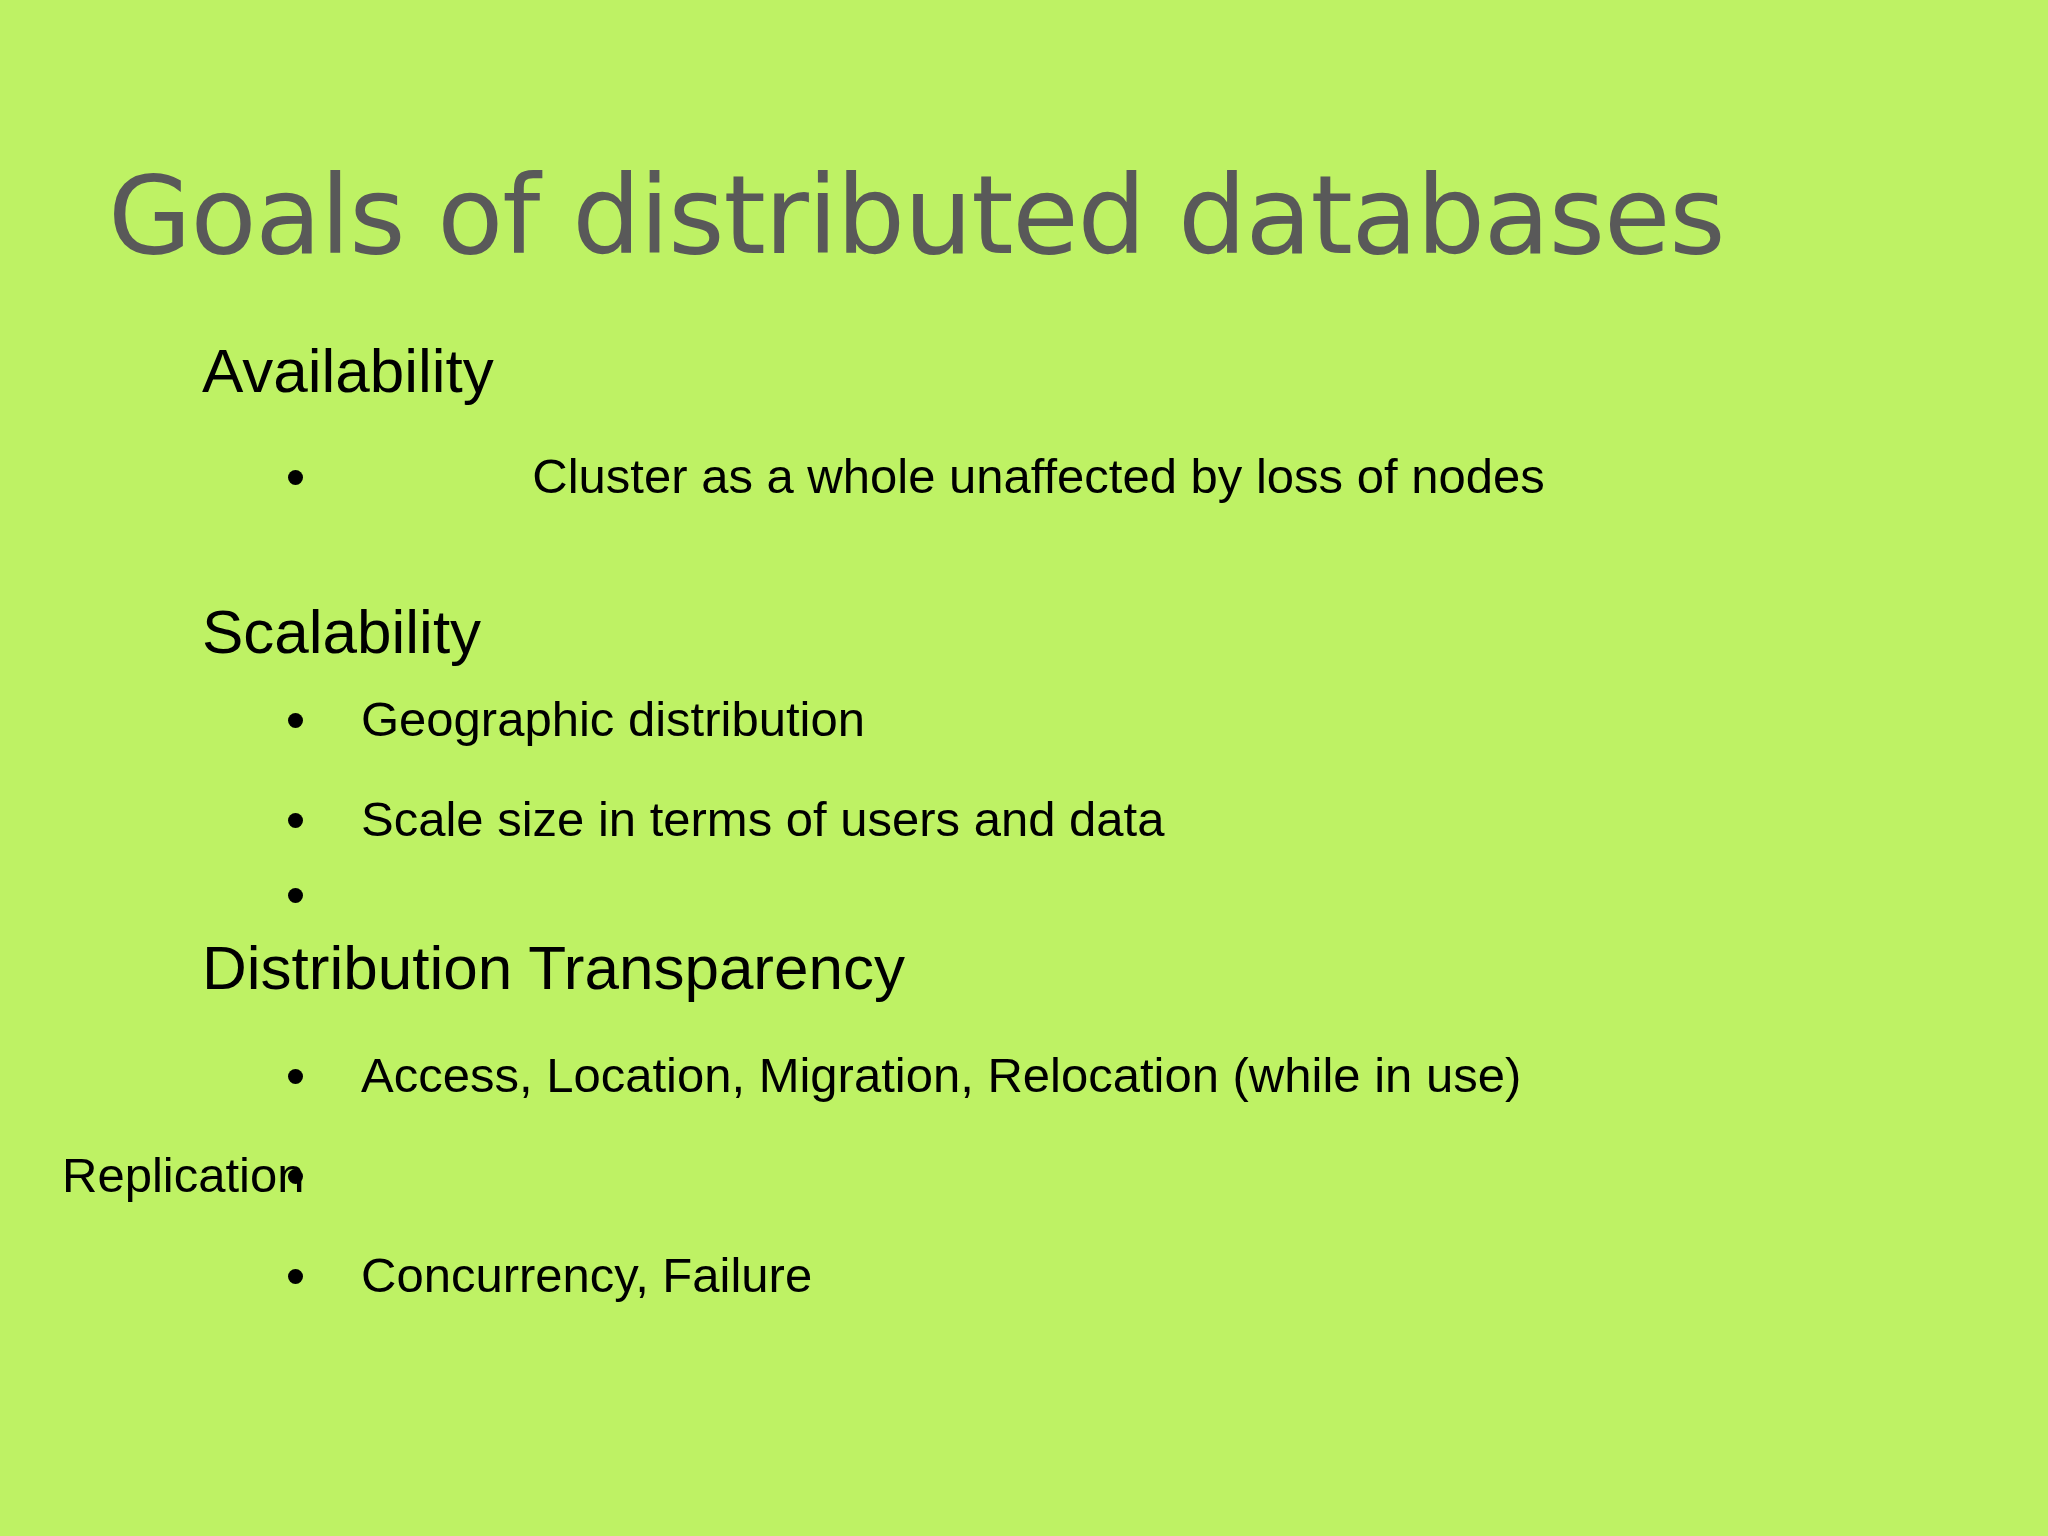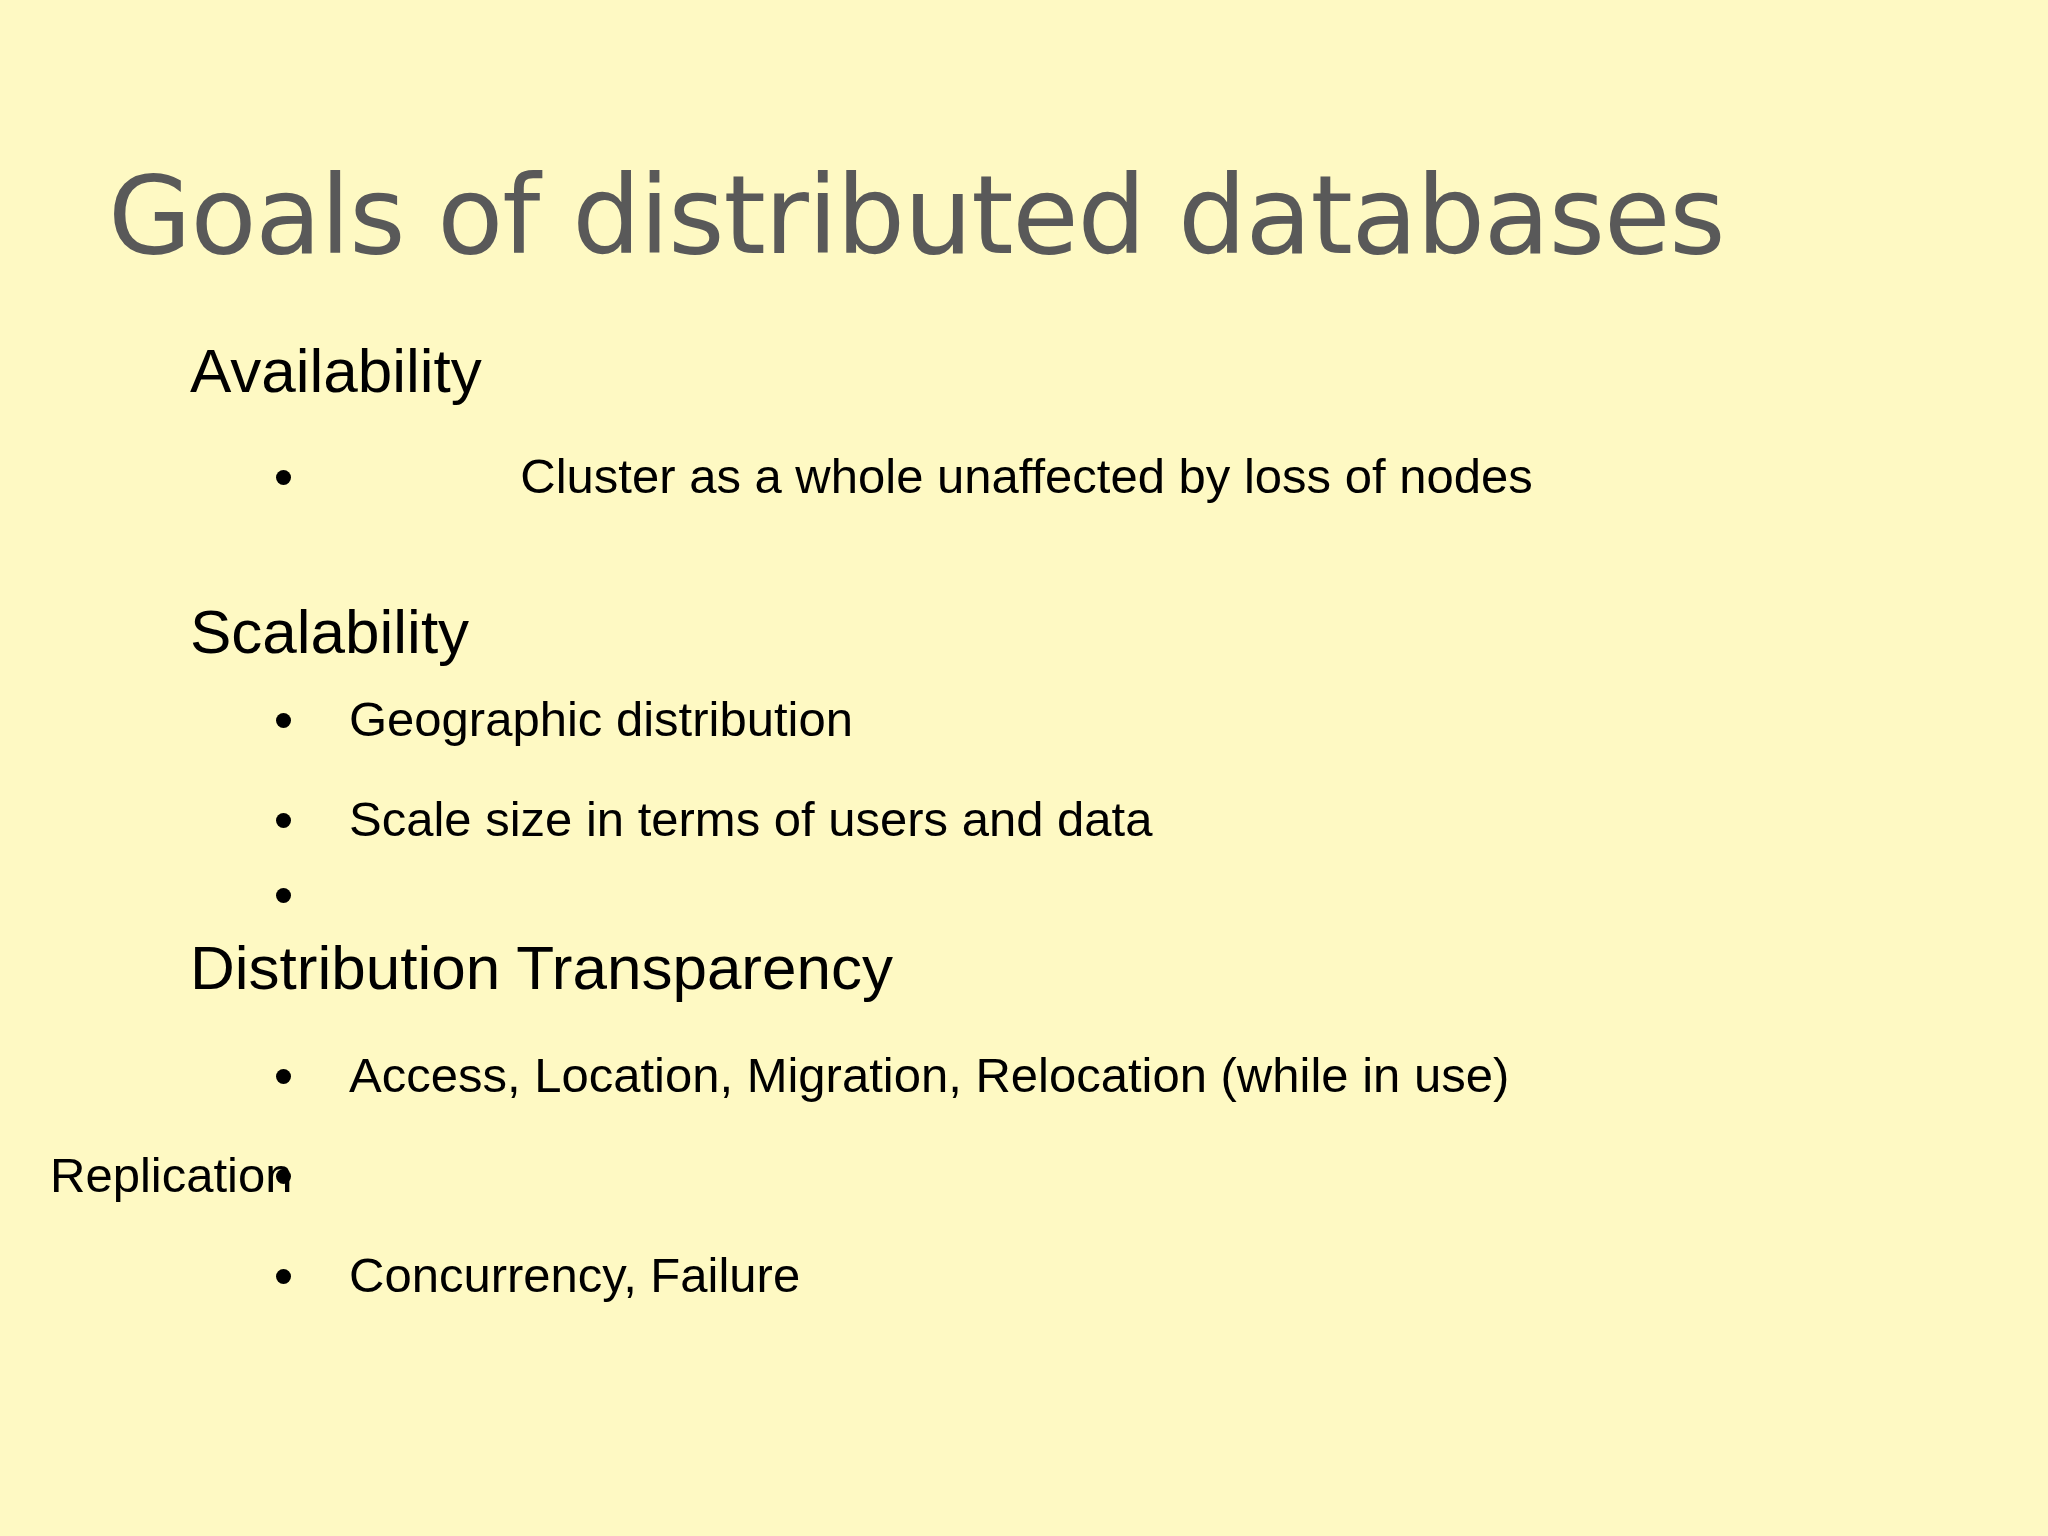--- a/index.html
+++ b/index.html
@@ -35,21 +35,21 @@
     font-weight: 400;
     line-height: 1.12;
     letter-spacing: -1.2px;
     color: #595959;
     white-space: nowrap;
   }
 
   
   .body-block {
     position: absolute;
-    left: 4px;
+    left: 16px;
     top: 340px;
     width: 1700px;
   }
 
   .group {
     position: relative;
   }
 
   .group-heading {
     margin: 0;
@@ -103,21 +103,21 @@
   .group-scalability .bullet-2 { margin-top: 51px; }
 
   .group-transparency .group-heading { margin-top: 93px; }
   .group-transparency .bullet-0 { margin-top: 52px; }
   .group-transparency .bullet-1 { margin-top: 51px; }
   .group-transparency .bullet-2 { margin-top: 51px; }
 </style>
 </head>
 <body style="background: rgb(255, 255, 255);">
 
-<div class="slide" style="background: #fef9c3;">
+<div class="slide" style="background: #bef264;">
 
   <h1 class="slide-title" style="color: rgb(89, 89, 89);">Goals of distributed databases</h1>
 
   <div class="body-block">
 
     <section class="group group-availability">
       <h2 class="group-heading" style="color: rgb(0, 0, 0);">Availability</h2>
       <ul class="bullets">
         <li class="bullet bullet-0" style="color: rgb(0, 0, 0); text-align: center;">
           <span class="dot" style="background: rgb(0, 0, 0);"></span>

